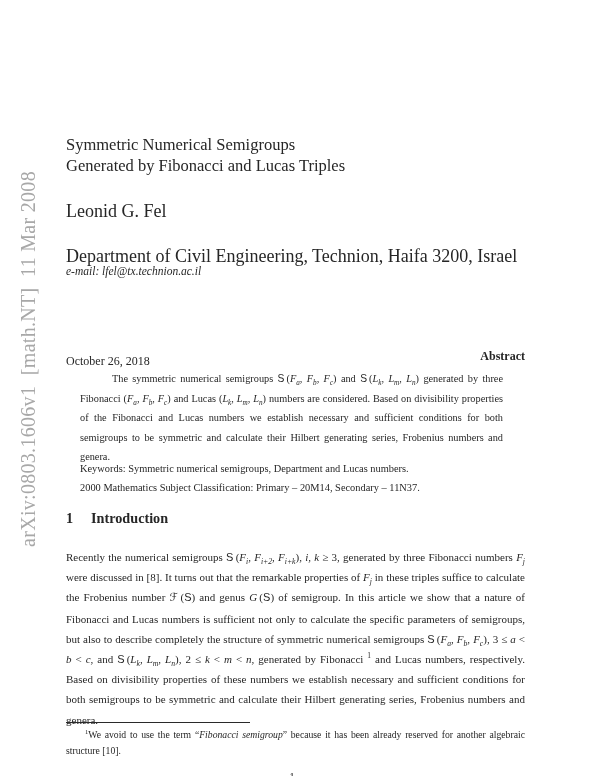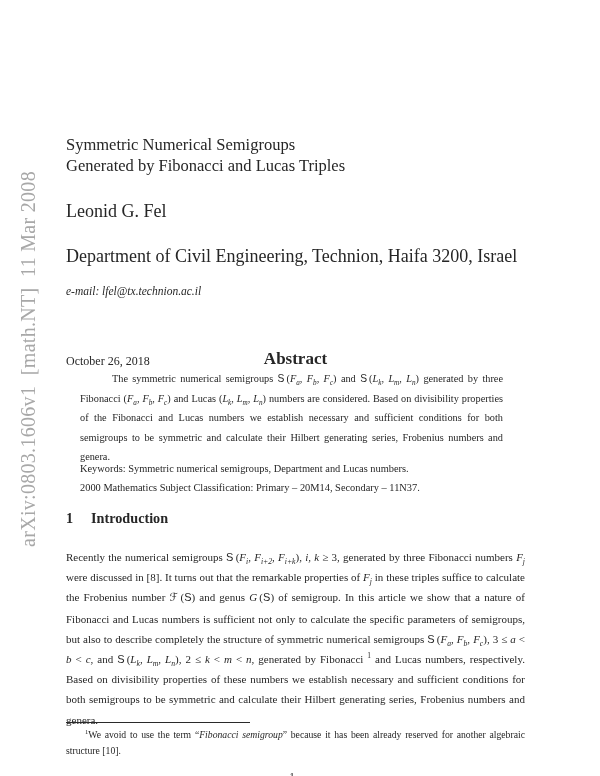--- a/index.html
+++ b/index.html
@@ -22,22 +22,22 @@
 
   .content{position:absolute;left:66px;top:0;width:459px;}
 
   .centered{position:absolute;left:0;width:459px;}
   .title-line{font-size:16.5px;line-height:20px;}
   .author{font-size:18px;}
   .affiliation{font-size:18px;}
   .email{font-size:11.5px;font-style:italic;}
   .date{font-size:12px;}
 
-  .abstract-heading{position:absolute;top:349px;left:0;width:459px;text-align:center;
-    font-weight:bold;font-size:17px;}
+  .abstract-heading{position:absolute;top:349px;left:0;width:459px;text-align:right;
+    font-weight:bold;font-size:12px;}
   .abstract-body{
     position:absolute;top:369px;left:14px;width:423px;
     font-size:10.3px;line-height:19.5px;
     text-align:justify;text-indent:32px;
   }
   .abstract-meta{position:absolute;left:14px;width:423px;font-size:10.4px;line-height:15px;}
   .abstract-meta b{font-weight:normal;text-align:right;}
 
   .section-heading{
     position:absolute;top:510px;left:0;width:459px;
@@ -83,21 +83,21 @@
   <div class="content">
 
     <div class="centered title-line" style="top:135px;">Symmetric Numerical Semigroups</div>
 
     <div class="centered title-line" style="top:156px;">Generated by Fibonacci and Lucas Triples</div>
 
     <div class="centered author" style="top:201px;">Leonid G. Fel</div>
 
     <div class="centered affiliation" style="top:246px;">Department of Civil Engineering, Technion, Haifa 3200, Israel</div>
 
-    <div class="centered email" style="top:285px;">e-mail: lfel@tx.technion.ac.il</div>
+    <div class="centered email" style="top:265px;">e-mail: lfel@tx.technion.ac.il</div>
 
     <div class="centered date" style="top:306px;margin-top:48px;">October 26, 2018</div>
 
     <div class="abstract-heading">Abstract</div>
 
     <div class="abstract-body">The symmetric numerical semigroups <span class="sf">S</span> (<i>F<sub>a</sub></i>, <i>F<sub>b</sub></i>, <i>F<sub>c</sub></i>) and <span class="sf">S</span> (<i>L<sub>k</sub></i>, <i>L<sub>m</sub></i>, <i>L<sub>n</sub></i>) generated by three Fibonacci (<i>F<sub>a</sub></i>, <i>F<sub>b</sub></i>, <i>F<sub>c</sub></i>) and Lucas (<i>L<sub>k</sub></i>, <i>L<sub>m</sub></i>, <i>L<sub>n</sub></i>) numbers are considered. Based on divisibility properties of the Fibonacci and Lucas numbers we establish necessary and sufficient conditions for both semigroups to be symmetric and calculate their Hilbert generating series, Frobenius numbers and genera.</div>
 
     <div class="abstract-meta" style="top:461px;"><b>Keywords:</b><span> Symmetric numerical semigroups, Department and Lucas numbers.</span></div>
 
     <div class="abstract-meta" style="top:480px;"><b>2000 Mathematics Subject Classification:</b><span> Primary – 20M14, Secondary – 11N37.</span></div>

